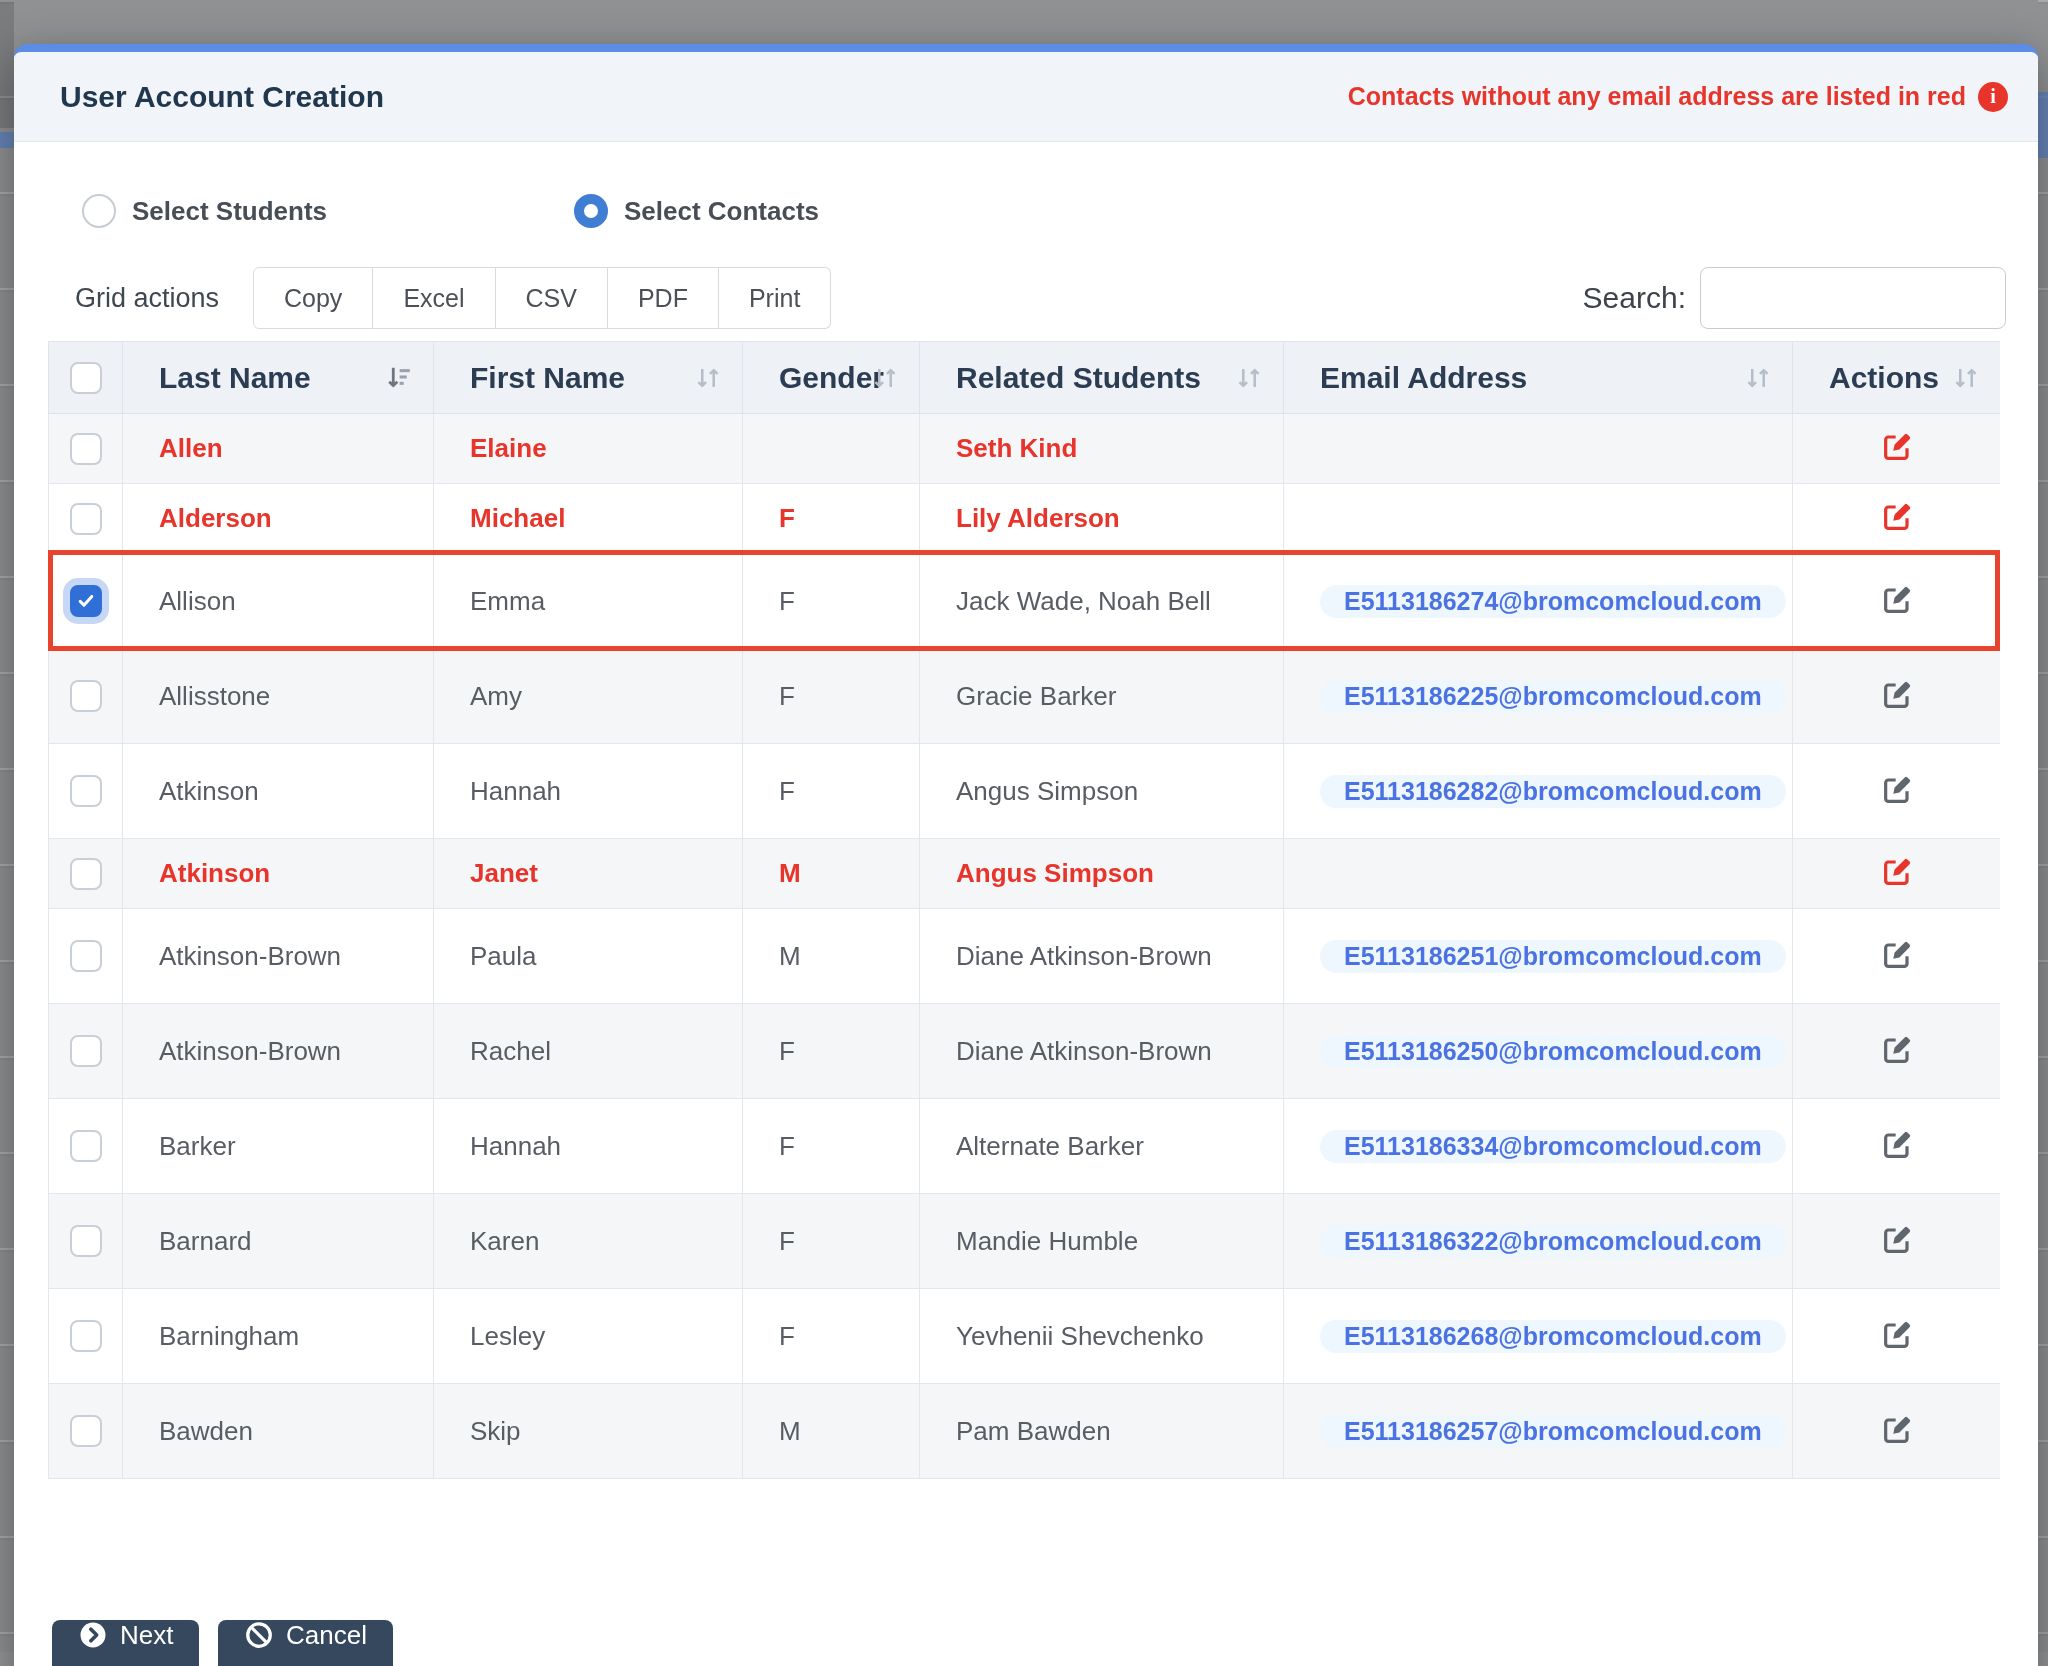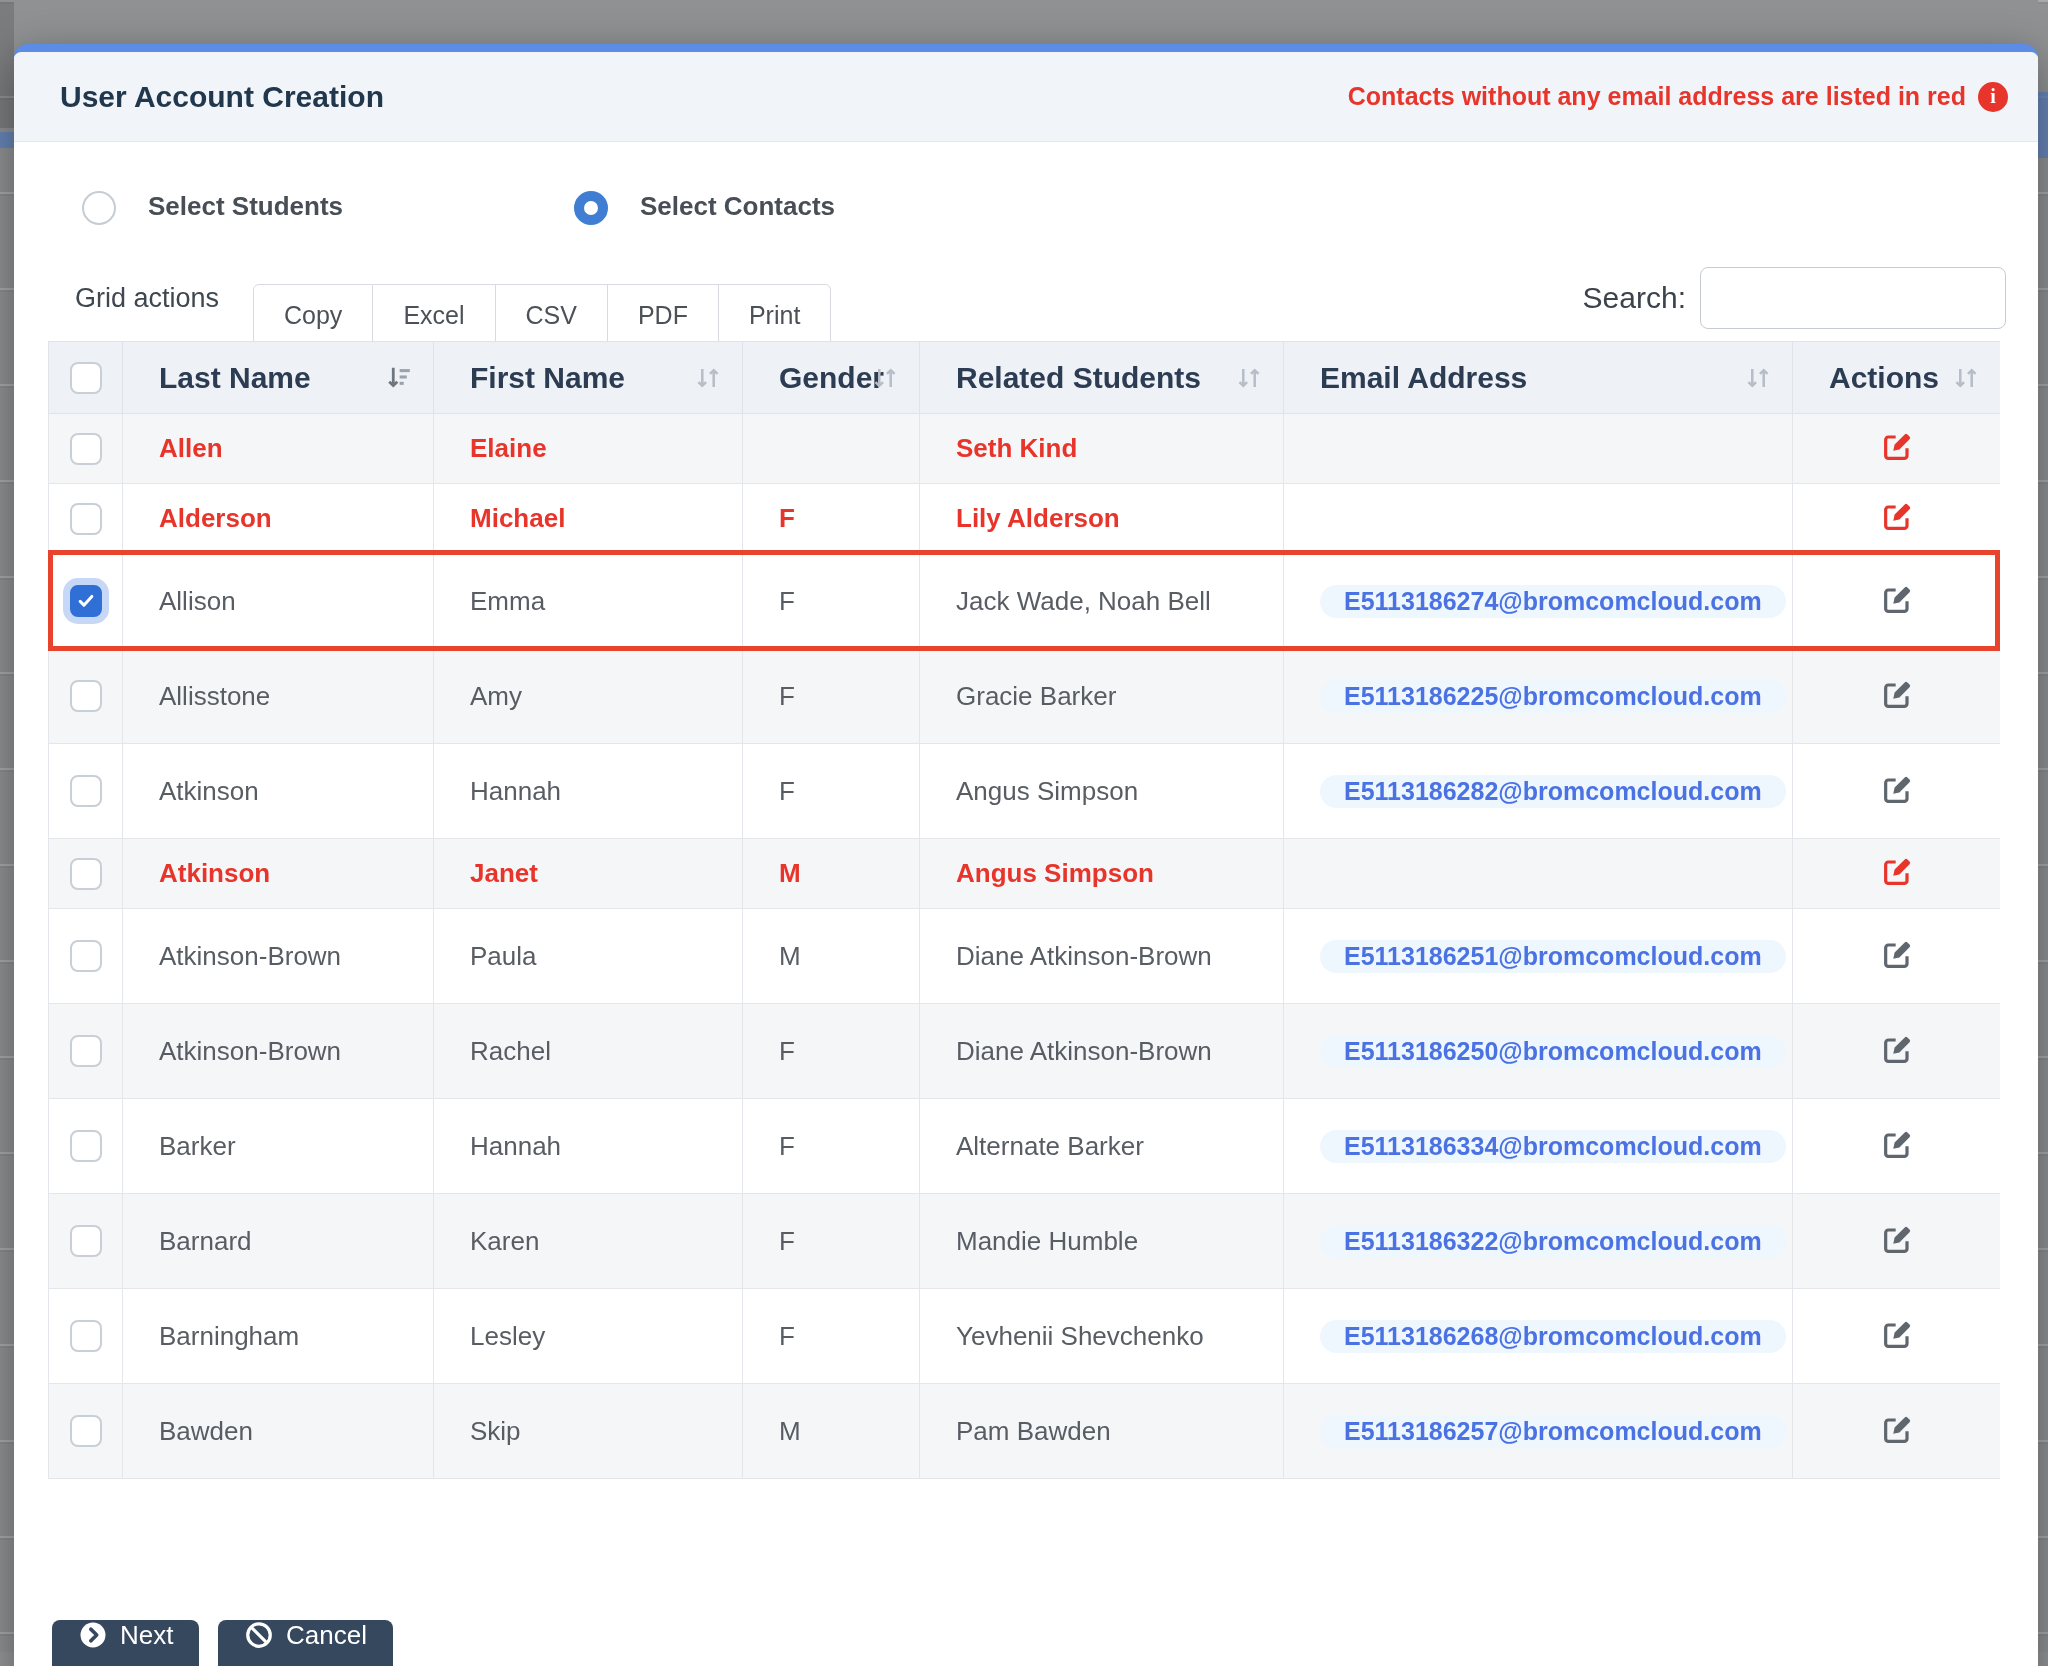--- a/index.html
+++ b/index.html
@@ -21,30 +21,30 @@
   .modal{position:absolute;left:14px;top:13px;width:2024px;height:1641px;background:#ffffff;
          border-top:8px solid #5d8ce6;border-radius:14px;box-shadow:0 12px 44px rgba(0,0,0,.38);margin-top:31px;}
   .modal-header{position:absolute;left:0;top:0;width:100%;height:90px;background:#f1f5f9;
          border-bottom:1px solid #e3e8ee;border-radius:7px 7px 0 0;display:flex;align-items:center;
          justify-content:space-between;box-sizing:border-box;padding:0 30px 0 46px;}
   .modal-title{font-size:30px;font-weight:bold;color:#21374d;}
   .modal-notice{display:flex;align-items:center;gap:12px;font-size:25px;font-weight:bold;color:#e8352b;}
   .info-icon{width:30px;height:30px;border-radius:50%;background:#e8352b;color:#fff;display:flex;
          align-items:center;justify-content:center;font-size:20px;font-weight:bold;font-family:"Liberation Serif",serif;}
   
-  .radio-group{position:absolute;top:139px;height:40px;display:flex;gap:32px;}
+  .radio-group{position:absolute;top:139px;height:40px;display:flex;align-items:center;gap:16px;}
   .rg-students{left:68px;} .rg-contacts{left:560px;}
   .radio{width:34px;height:34px;border-radius:50%;background:#fff;box-sizing:border-box;}
   .radio.off{border:2px solid #c6ccd3;}
   .radio.on{border:10px solid #3f7ed2;}
   .radio-label{font-size:26px;font-weight:600;color:#474e56;}
   
   .grid-actions-label{position:absolute;left:61px;top:215px;height:62px;display:flex;align-items:center;
          font-size:27px;color:#3f474f;}
-  .btn-group{position:absolute;left:239px;top:232px;display:inline-flex;}
+  .btn-group{position:absolute;left:239px;top:215px;display:inline-flex;}
   .gbtn{height:62px;padding:0 30px;background:#fff;border:1px solid #d8dce1;border-left:none;
          font-size:25px;color:#4b5157;display:flex;align-items:center;cursor:pointer;}
   .gbtn:first-child{border-left:1px solid #d8dce1;border-radius:6px 0 0 6px;}
   .gbtn:last-child{border-radius:0 6px 6px 0;}
   .search-wrap{position:absolute;top:215px;right:32px;display:flex;align-items:center;gap:14px;}
   .search-label{font-size:30px;color:#3c434b;}
   .search-input{width:306px;height:62px;box-sizing:border-box;border:1px solid #c6cbd1;border-radius:8px;
          font-size:24px;padding:0 16px;outline:none;color:#333;}
   
   .table-clip{position:absolute;left:34px;top:289px;width:1952px;height:1205px;overflow:hidden;}

